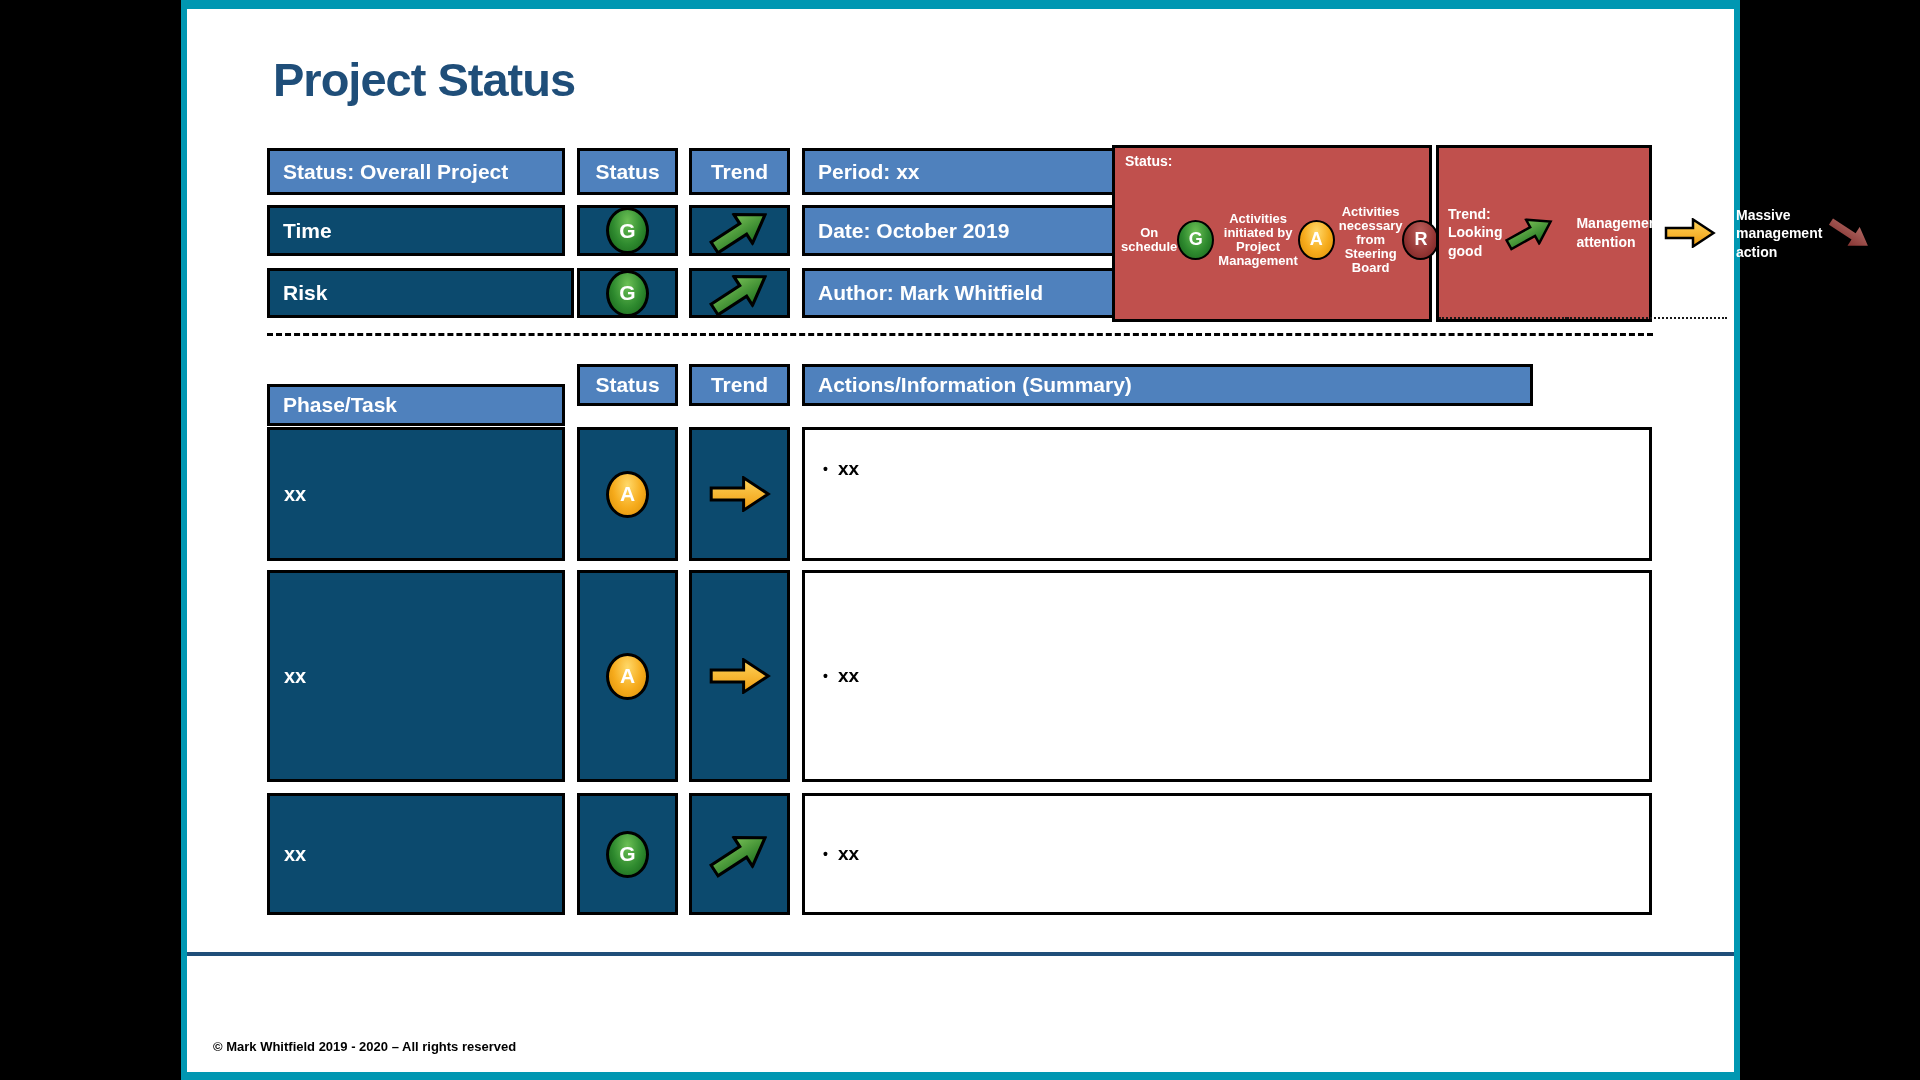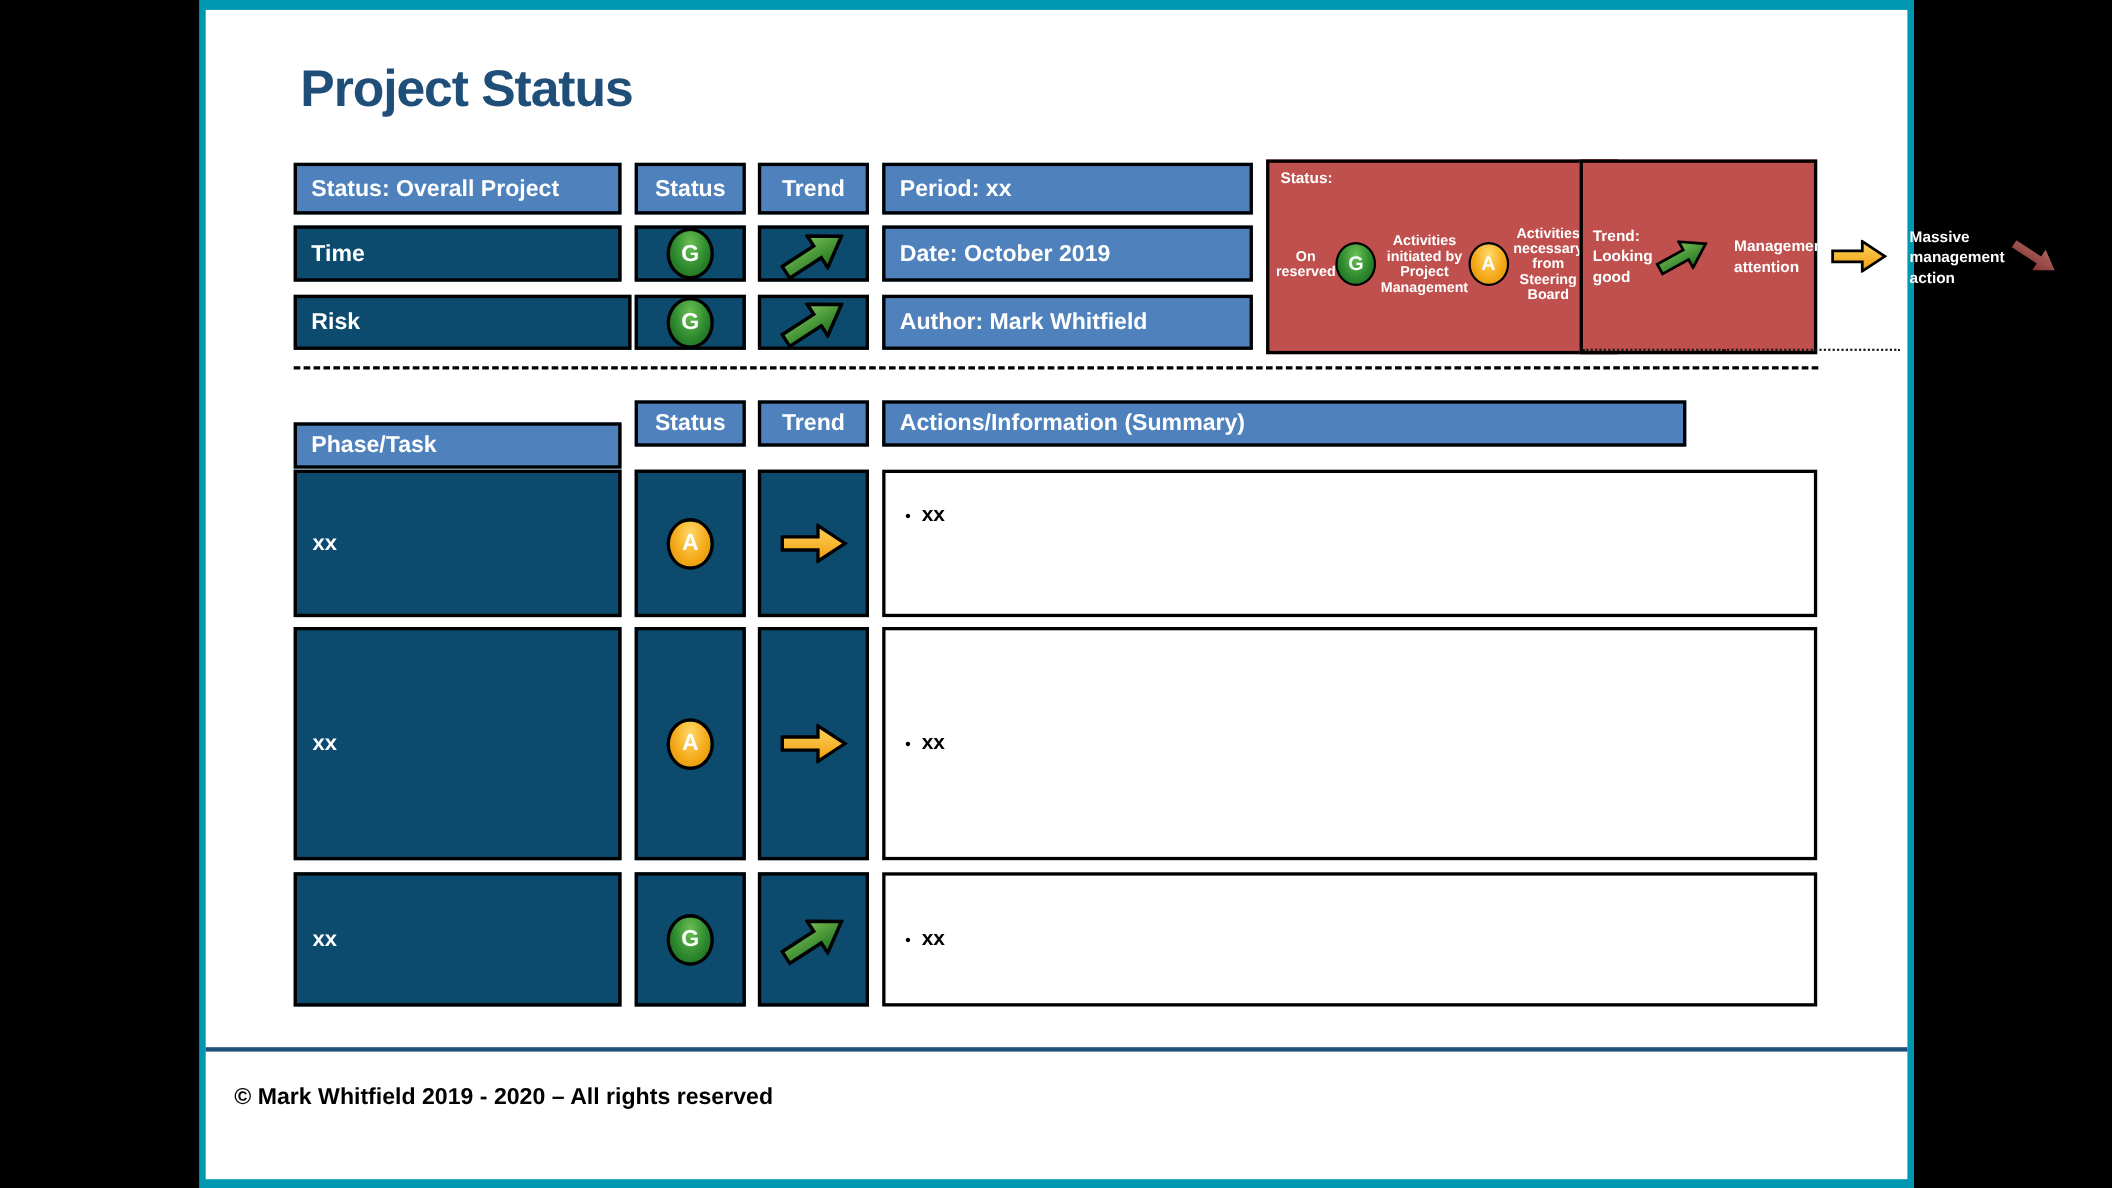--- a/index.html
+++ b/index.html
@@ -32,21 +32,21 @@
   .sl-col{display:flex;flex-direction:row;align-items:center;text-align:center;
           font-size:13px;font-weight:bold;line-height:1.08;padding:0 2px;}
   .sl-col .lbl{flex:1;display:flex;align-items:center;justify-content:center;}
   .tl-box{display:flex;}
   .tl-row{display:flex;align-items:center;justify-content:space-between;padding:3px 9px;}
   .tl-row.sep{border-bottom:2px dotted #181818;}
   .tl-text{font-size:14px;font-weight:bold;line-height:1.3;}
   
   .dashed{position:absolute;left:267px;top:333px;width:1386px;height:0;border-top:3px dashed #000;}
   .blue-line{position:absolute;left:187px;top:952px;width:1547px;height:4px;background:#1f4e79;}
-  .footer{position:absolute;left:213px;top:986px;font-size:21px;font-weight:bold;color:#000;}
+  .footer{position:absolute;left:213px;top:1039px;font-size:13px;font-weight:bold;color:#000;}
   
   .phase-label{padding-left:14px;font-size:20px;}
   .action-cell{border:3px solid #000;background:#fff;color:#000;font-weight:bold;}
   .action-line{display:flex;align-items:center;}
   .bullet{font-size:14px;margin-right:10px;}
   .action-text{font-size:19px;}
 </style>
 </head>
 <body>
 
@@ -101,25 +101,25 @@
   </div>
   <div class="cell gray center" style="left:689px;top:268px;width:101px;height:50px">
     <span class="rot-up">
       <svg class="arrow" width="64" height="38" viewBox="0 0 100 60">
           <polygon points="2,20 56,20 56,3 97,30 56,57 56,40 2,40" fill="url(#ggr)" stroke="#000" stroke-width="5"></polygon>
         </svg>
     </span>
   </div>
   <div class="cell blue" style="left:802px;top:268px;width:337px;height:50px">Author: Mark Whitfield</div>
 
-  <div class="legend" style="left:1151px;top:145px;width:320px;height:177px">
+  <div class="legend" style="left:1112px;top:145px;width:320px;height:177px">
     <div class="sl-title">Status:</div>
     <div class="sl-cols">
       <div class="sl-col" style="flex:0.88">
-        <div class="lbl">On reserved</div>
+        <div class="lbl">On schedule</div>
         <div class="circle g sm">
           <span>G</span>
         </div>
       </div>
       <div class="sl-col" style="flex:1.22">
         <div class="lbl">Activities initiated by Project Management</div>
         <div class="circle a sm">
           <span>A</span>
         </div>
       </div>

